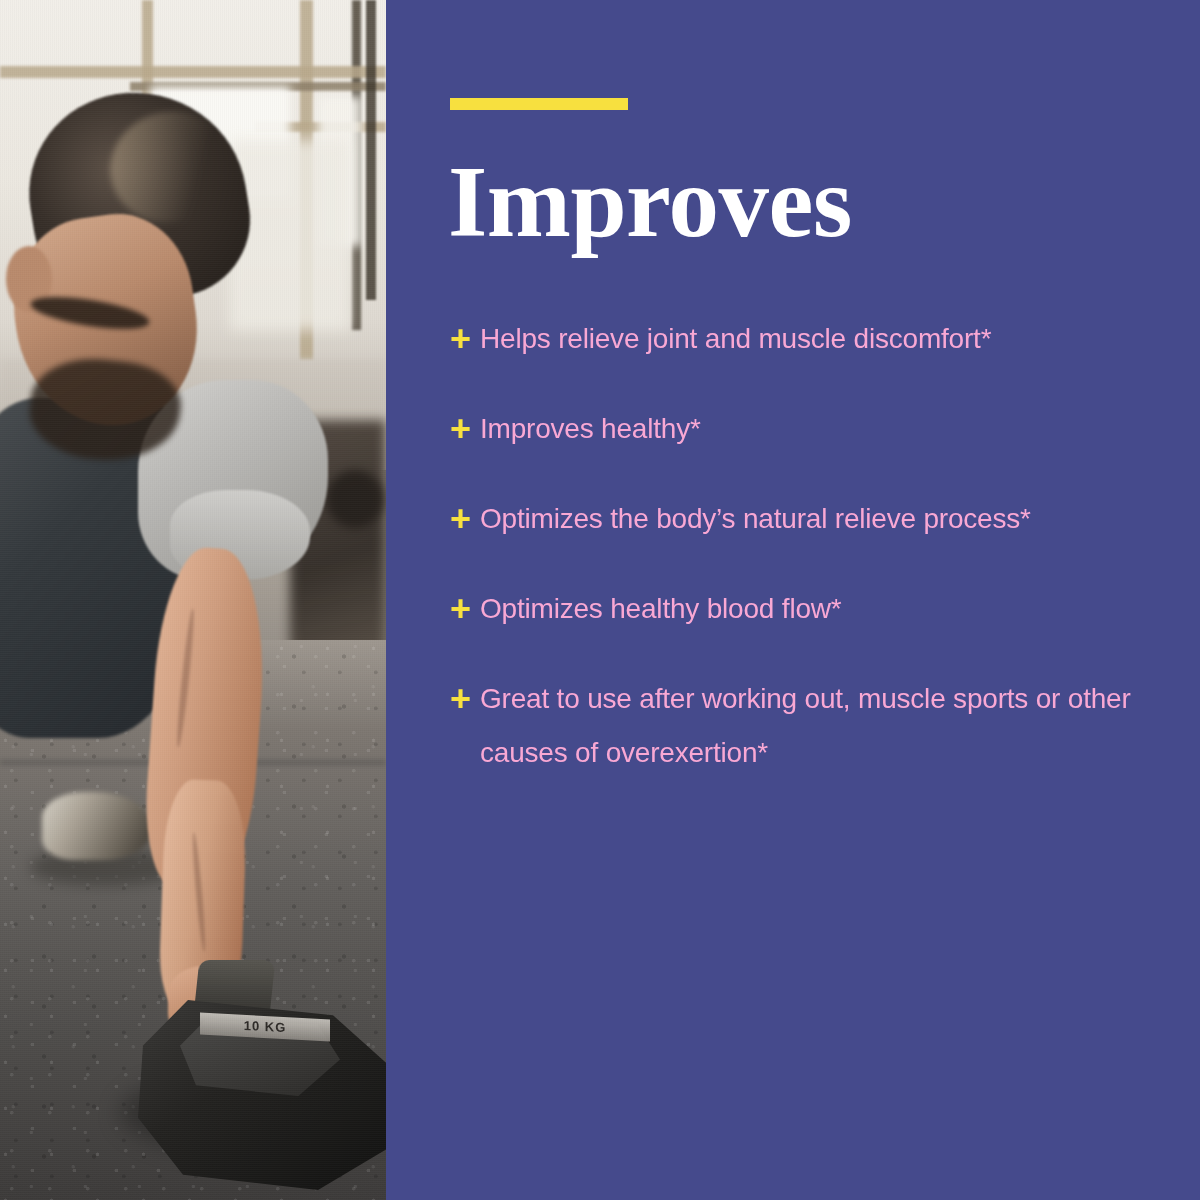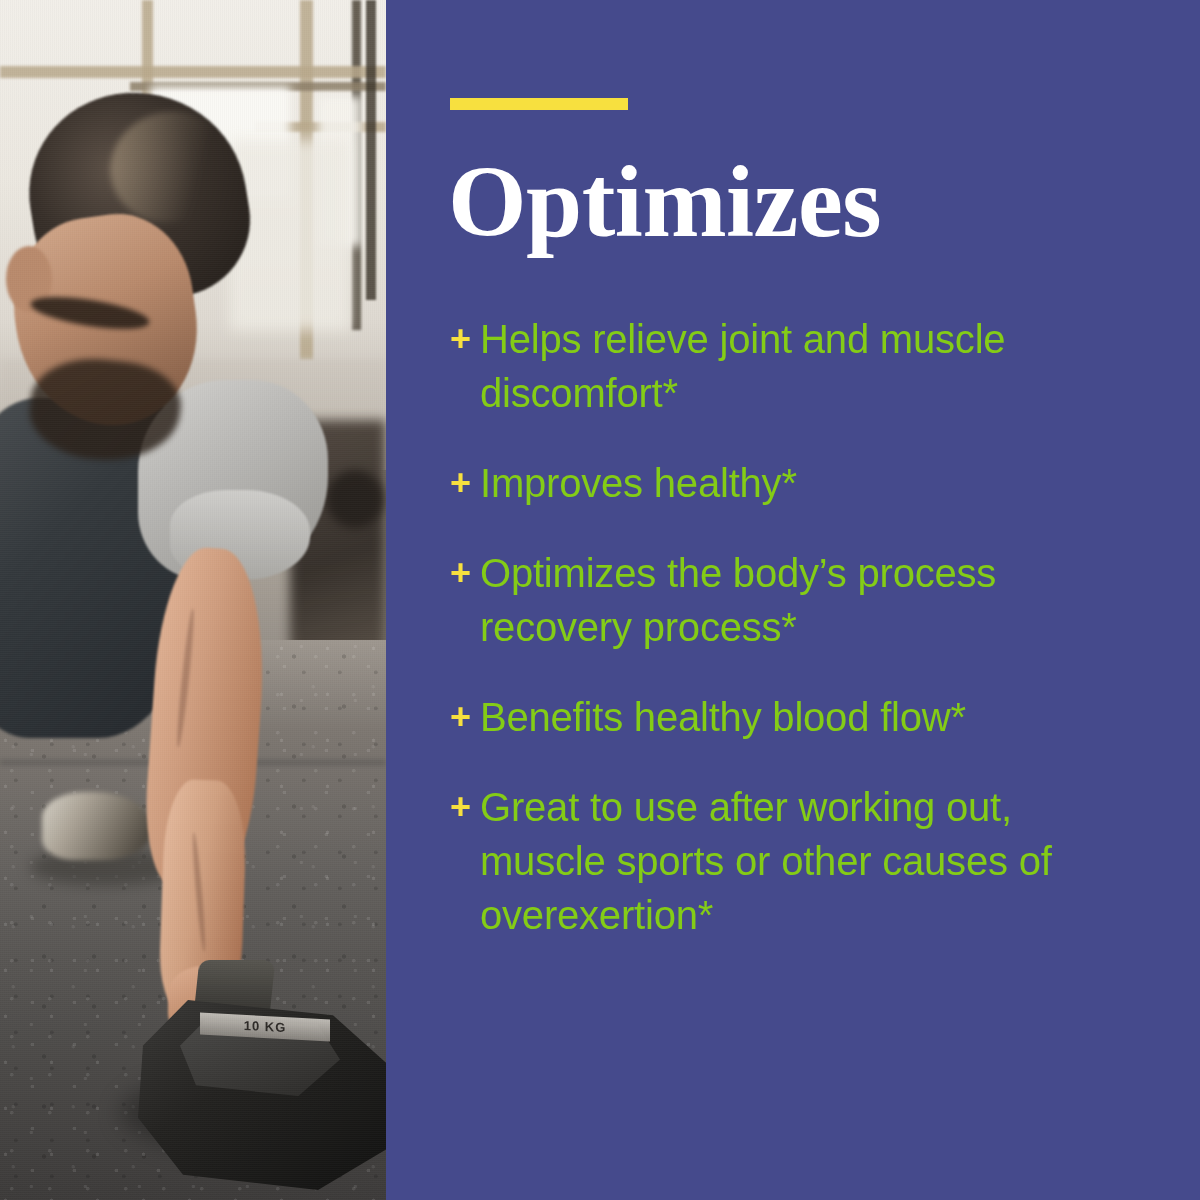--- a/index.html
+++ b/index.html
@@ -284,22 +284,22 @@
     flex: 0 0 auto;
     width: 30px;
     color: #F7E03F;
     font-size: 36px;
     font-weight: bold;
     line-height: 54px;
     font-family: "Liberation Sans", sans-serif;
   }
   .benefit-text {
     flex: 1 1 auto;
-    color: #84cc16;
-    font-size: 40px;
+    color: #f9a8d4;
+    font-size: 28px;
     line-height: 54px;
     font-family: "Liberation Sans", sans-serif;
     font-weight: normal;
     letter-spacing: -0.2px;
   }
 </style>
 </head>
 <body>
 
 <div id="canvas">
@@ -353,42 +353,42 @@
       <span>10 KG</span>
     </div>
 
     <div class="ph-grain"></div>
   </div>
 
   <div class="content-panel">
 
     <div class="accent-bar"></div>
 
-    <h1 class="page-title">Optimizes</h1>
+    <h1 class="page-title">Improves</h1>
 
     <ul class="benefits-list">
 
       <li class="benefit-item">
         <span class="bullet-plus">+</span>
         <span class="benefit-text">Helps relieve joint and muscle discomfort*</span>
       </li>
 
       <li class="benefit-item">
         <span class="bullet-plus">+</span>
         <span class="benefit-text">Improves healthy*</span>
       </li>
 
       <li class="benefit-item">
         <span class="bullet-plus">+</span>
-        <span class="benefit-text">Optimizes the body’s process recovery process*</span>
-      </li>
-
-      <li class="benefit-item">
-        <span class="bullet-plus">+</span>
-        <span class="benefit-text">Benefits healthy blood flow*</span>
+        <span class="benefit-text">Optimizes the body’s natural relieve process*</span>
+      </li>
+
+      <li class="benefit-item">
+        <span class="bullet-plus">+</span>
+        <span class="benefit-text">Optimizes healthy blood flow*</span>
       </li>
 
       <li class="benefit-item">
         <span class="bullet-plus">+</span>
         <span class="benefit-text">Great to use after working out, muscle sports or other causes of overexertion*</span>
       </li>
 
     </ul>
   </div>
 </div>

